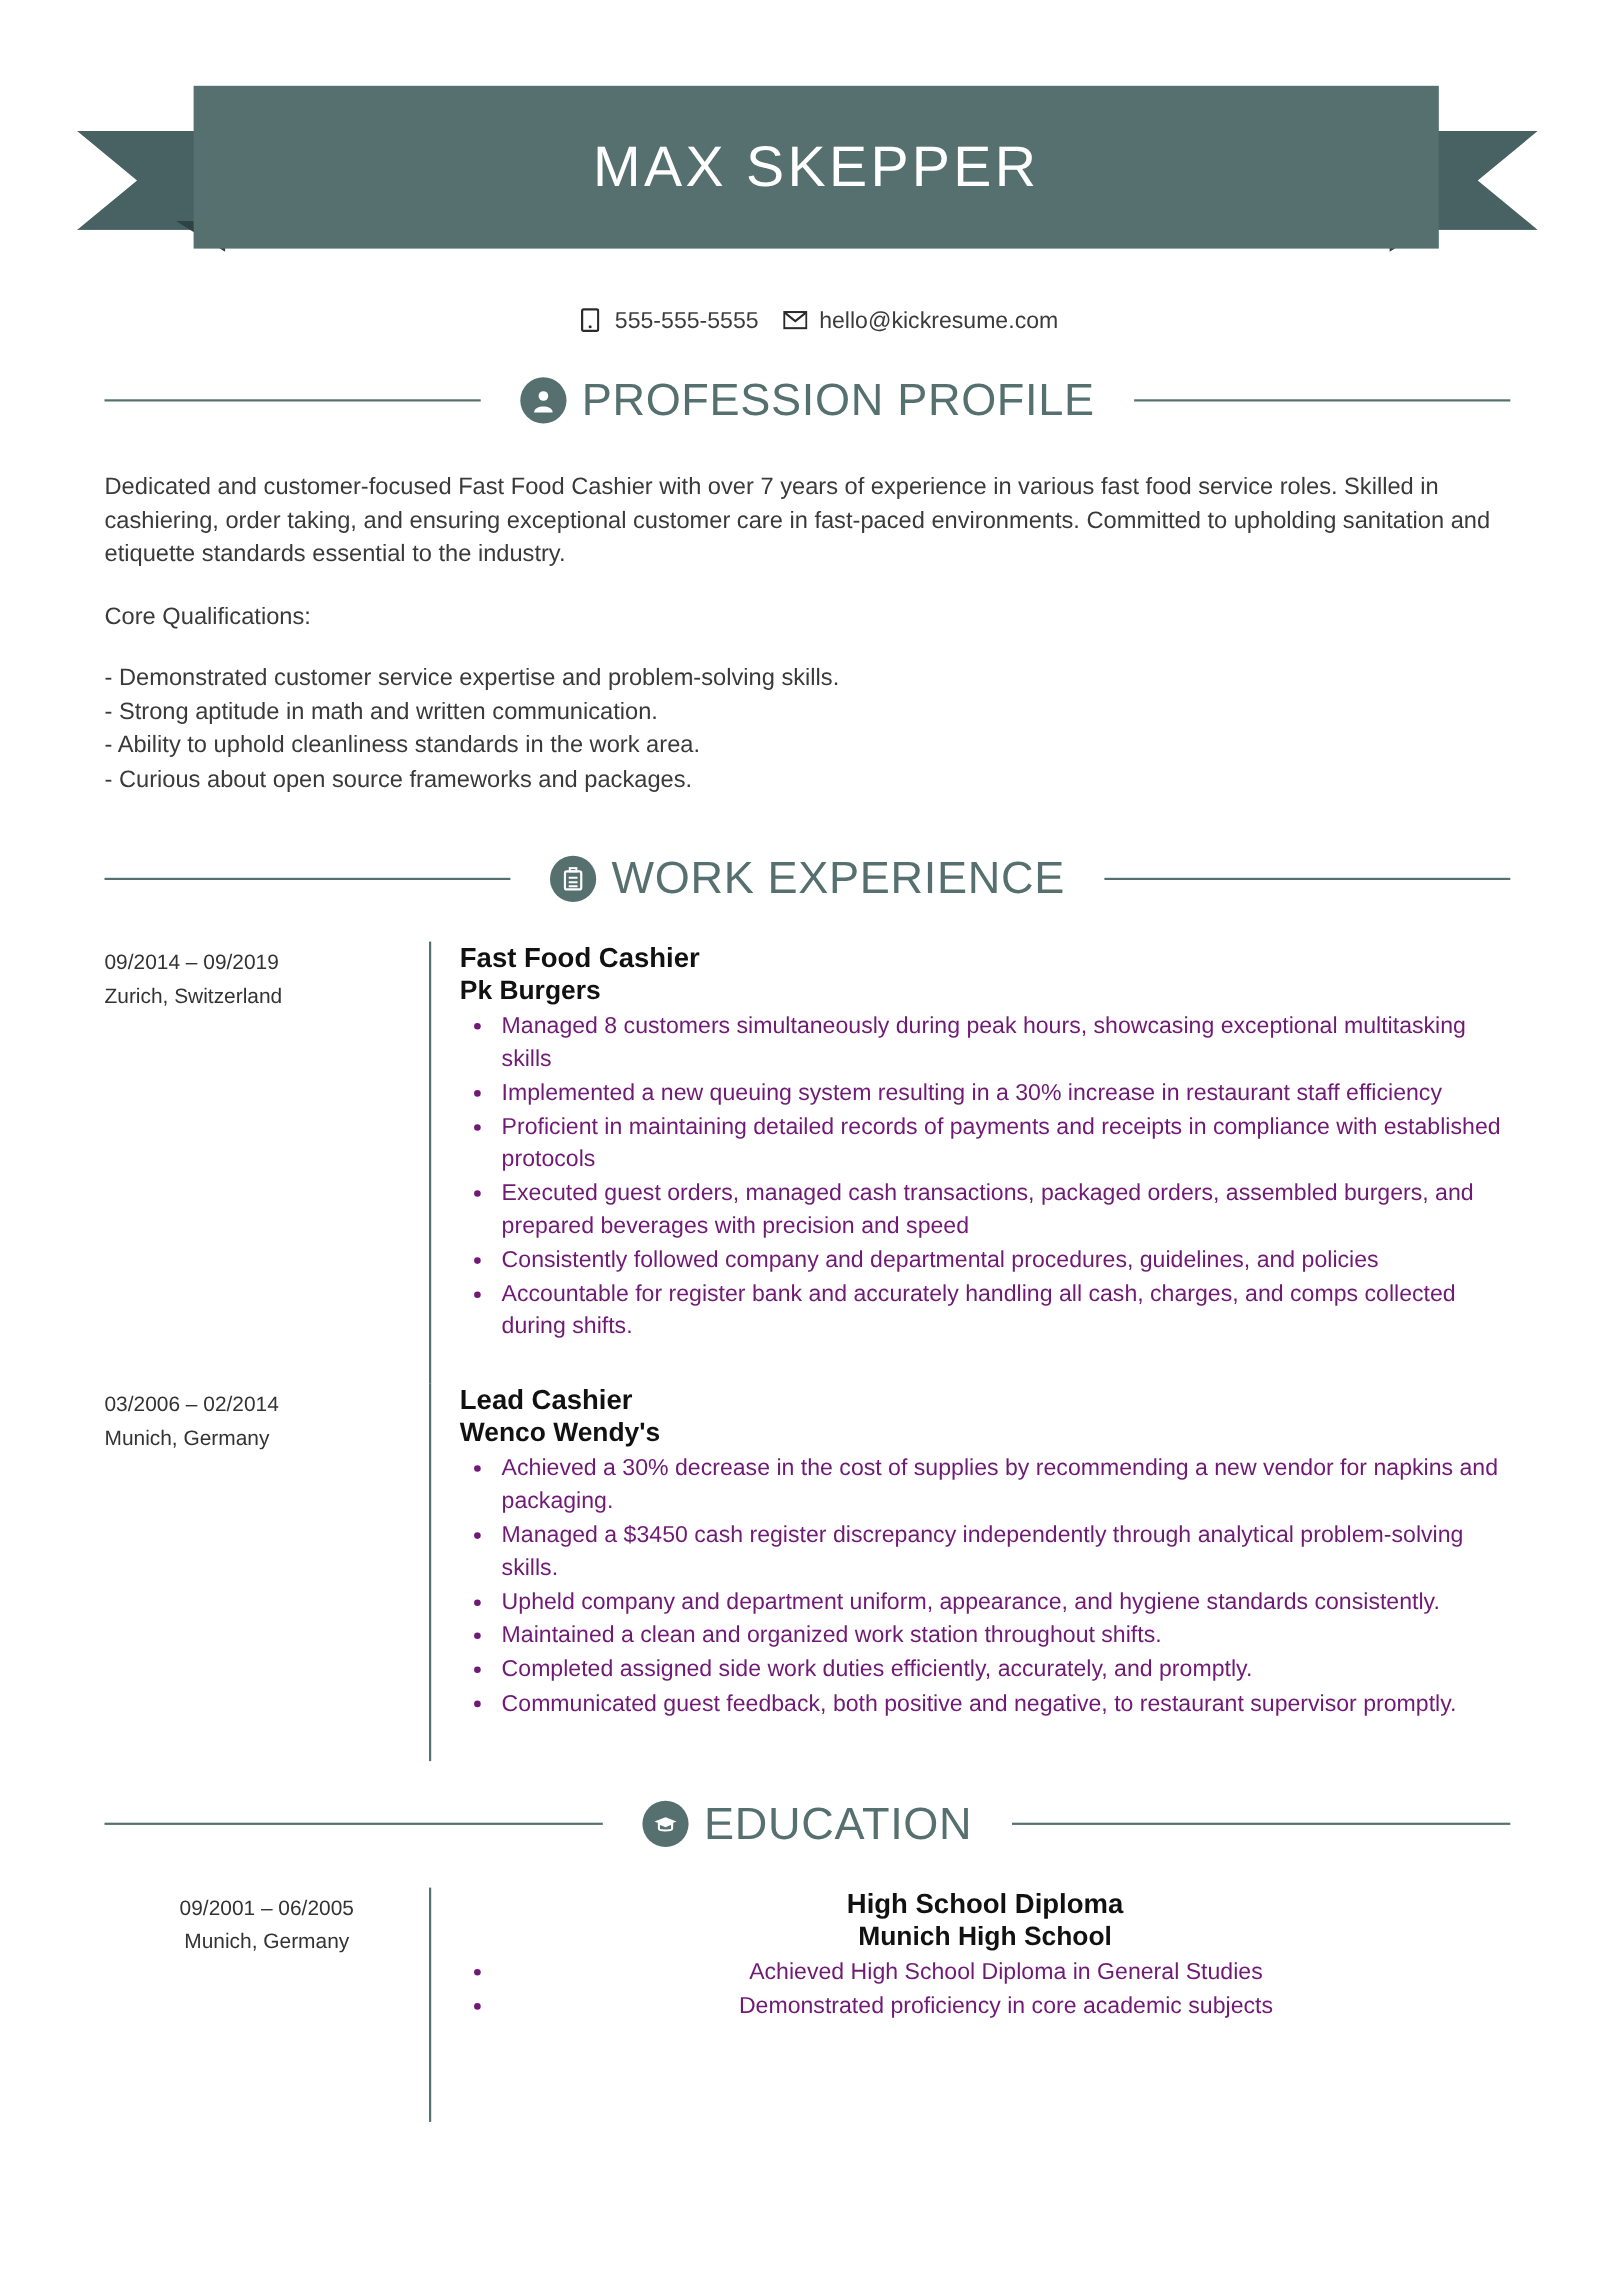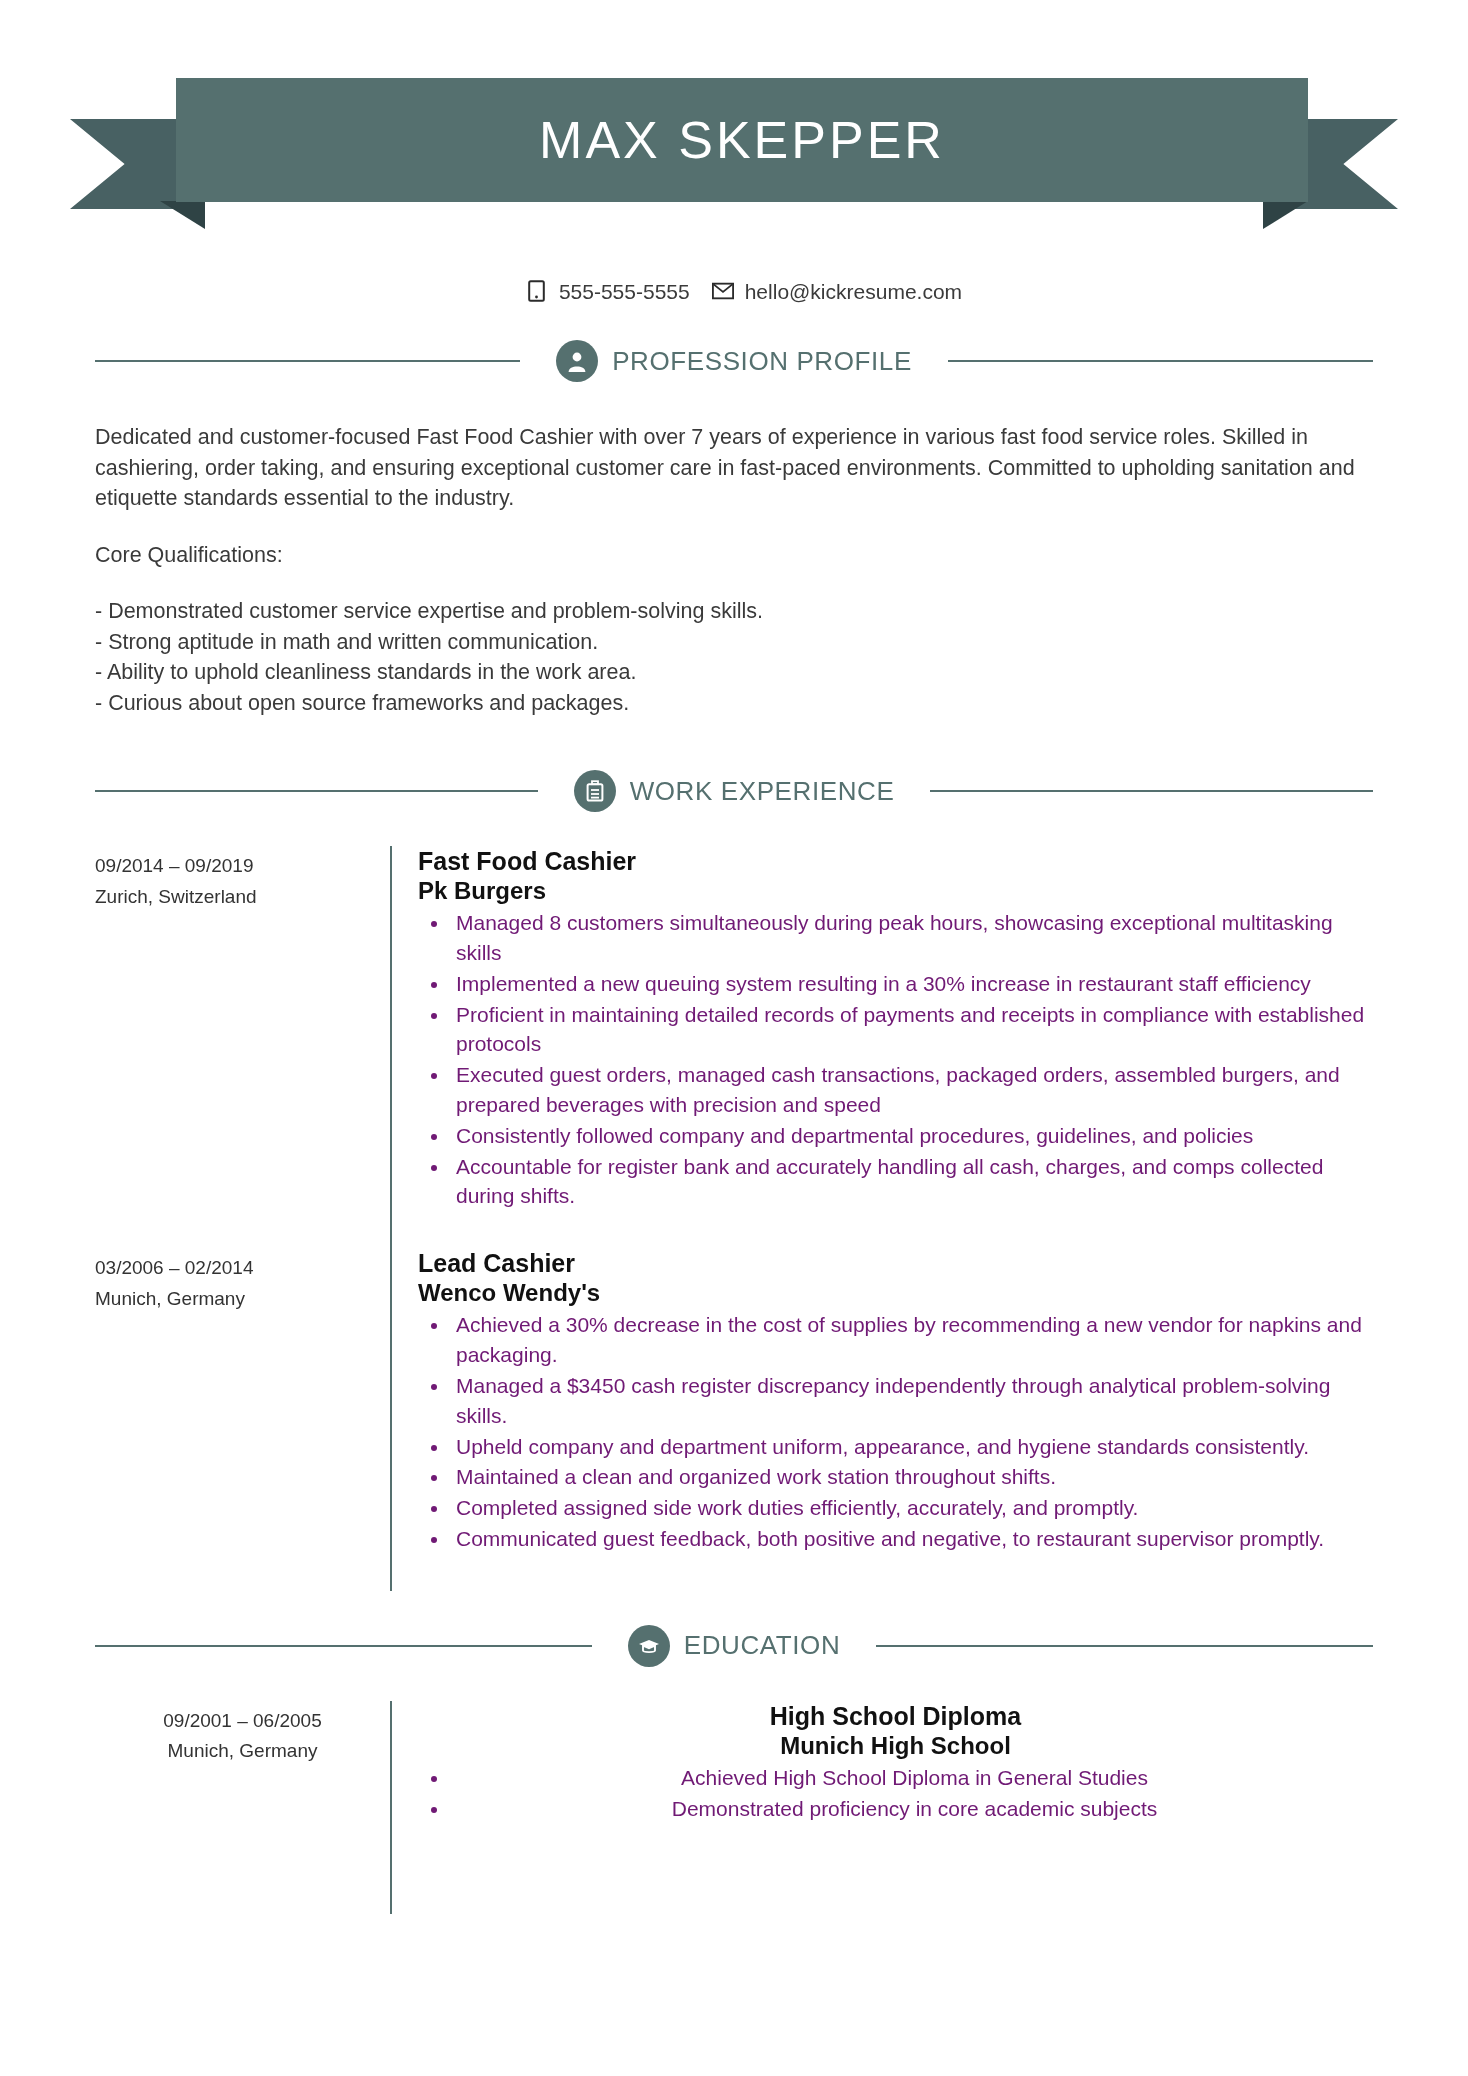--- a/index.html
+++ b/index.html
@@ -52,21 +52,21 @@
     height: 28px;
     background: #2f4345;
   }
   .ribbon-fold.left { left: 160px; clip-path: polygon(0 0, 100% 0, 100% 100%); }
   .ribbon-fold.right { right: 160px; clip-path: polygon(0 0, 100% 0, 0 100%); }
   .ribbon-main {
     position: absolute;
     left: 176px;
     right: 160px;
     top: 22px;
-    height: 124px;
+    height: 148px;
     background: #55706f;
     display: flex;
     align-items: center;
     justify-content: center;
   }
   .ribbon-name {
     color: #ffffff;
     font-size: 52px;
     letter-spacing: 3px;
     font-weight: 400;
@@ -118,21 +118,21 @@
     height: 42px;
     border-radius: 50%;
     background: #55706f;
     display: inline-flex;
     align-items: center;
     justify-content: center;
     flex: 0 0 auto;
   }
   .section-head .title {
     color: #55706f;
-    font-size: 26px;
+    font-size: 41px;
     letter-spacing: 0.6px;
     margin-left: 14px;
     white-space: nowrap;
   }
 
   
   .profile-body {
     margin: 40px 95px 0 95px;
     font-size: 21.5px;
     line-height: 1.42;

